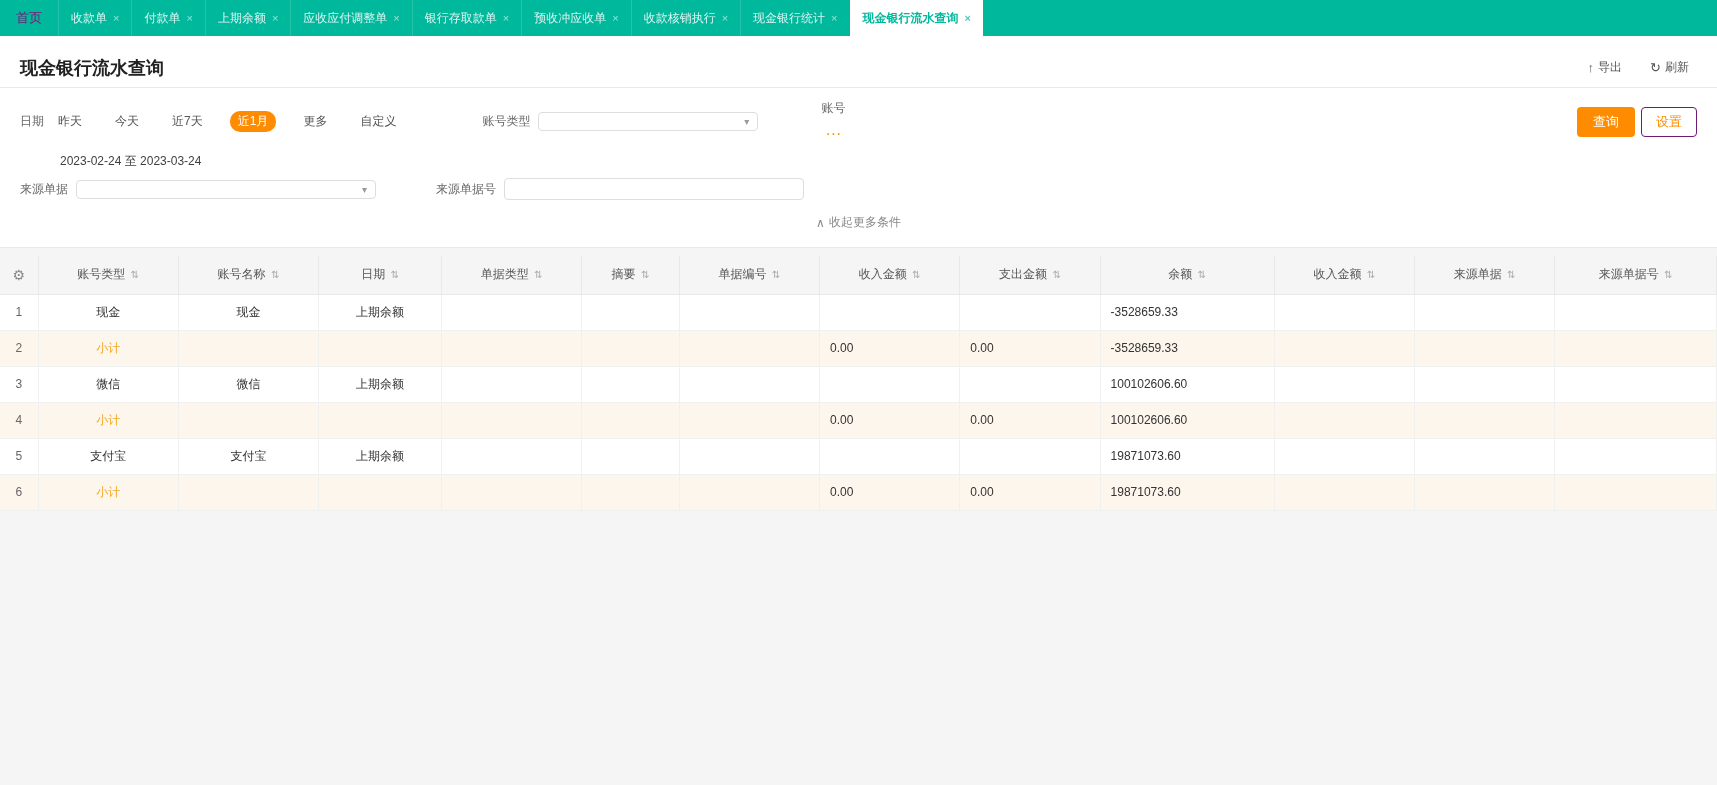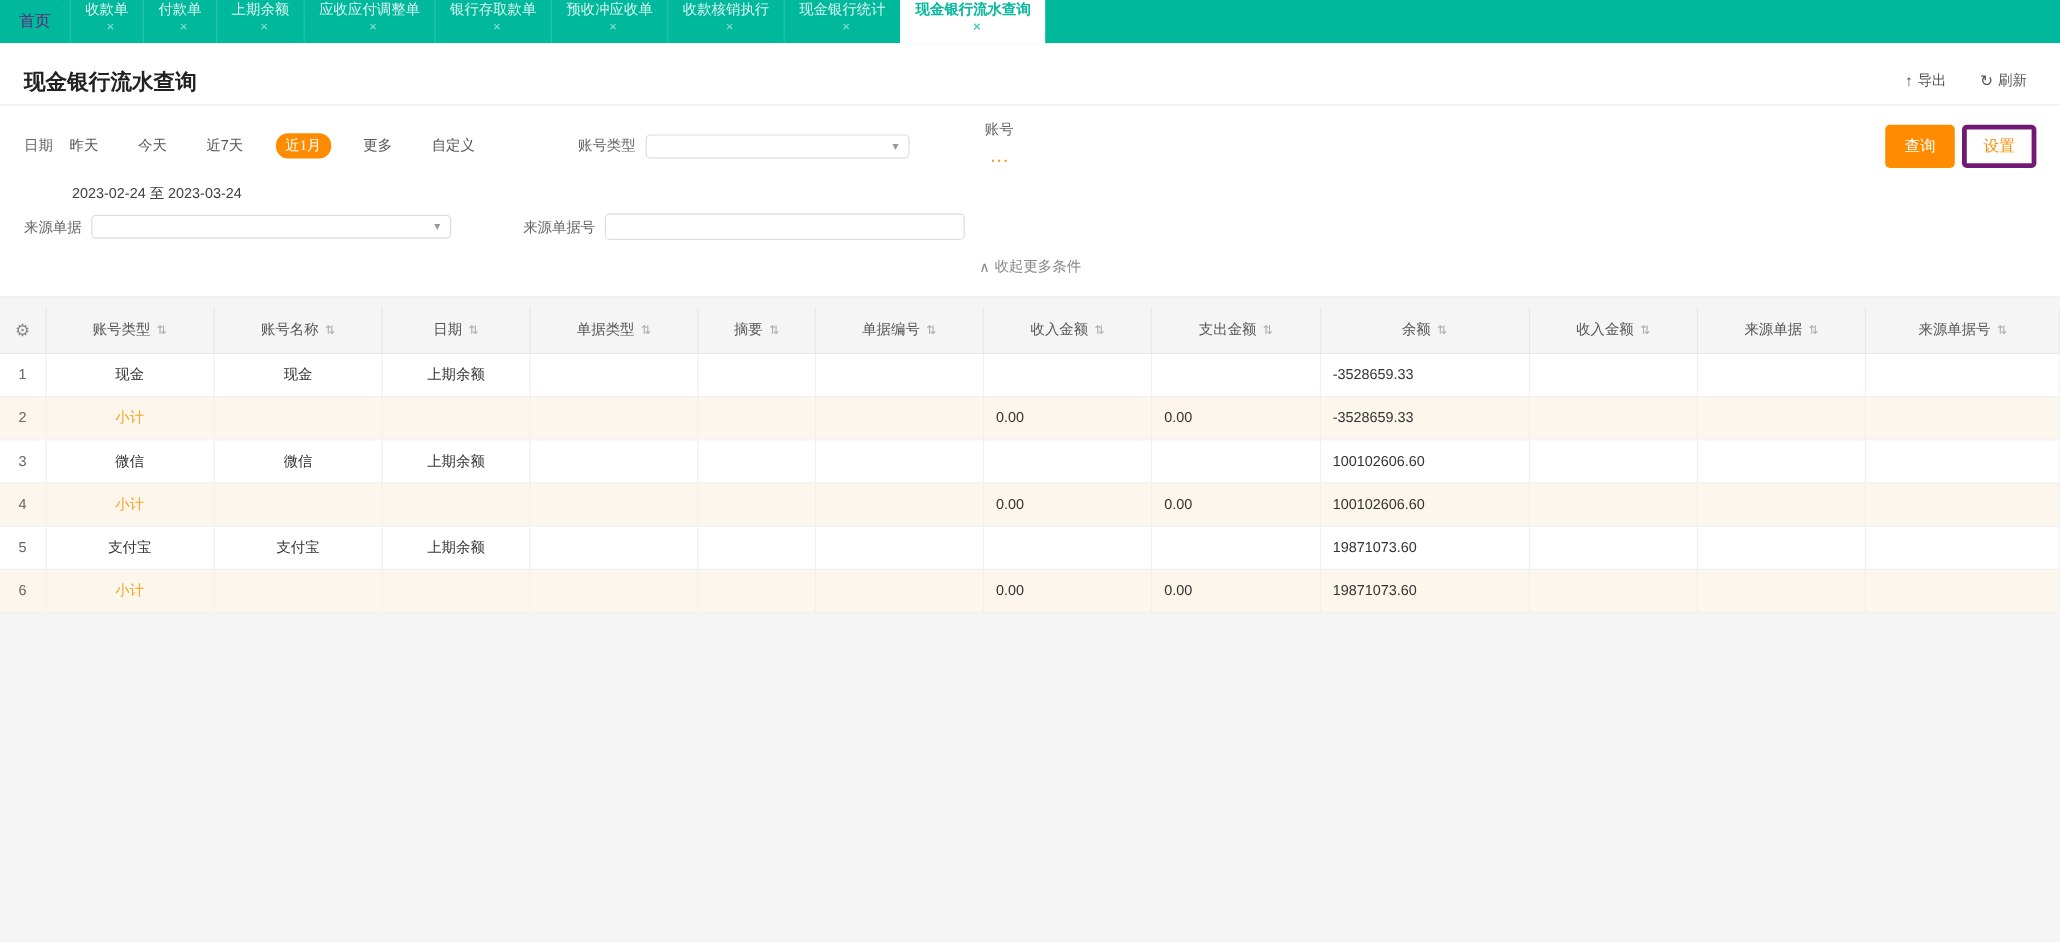--- a/index.html
+++ b/index.html
@@ -27,21 +27,20 @@
     .nav-tab {
       display: flex;
       align-items: center;
       padding: 0 12px;
       height: 100%;
       color: rgba(255,255,255,0.85);
       font-size: 12px;
       cursor: pointer;
       white-space: nowrap;
       border-left: 1px solid rgba(255,255,255,0.15);
-      flex-direction: column;
     }
     .nav-tab.active {
       background: #fff;
       color: #00b89c;
       font-weight: bold;
     }
     .nav-tab .close-x {
       margin-left: 6px;
       font-size: 11px;
       opacity: 0.7;
@@ -110,21 +109,20 @@
       font-size: 12px;
       cursor: pointer;
       color: #555;
       border-radius: 3px;
     }
     .date-btn.active {
       background: #ff8c00;
       color: #fff;
       border-radius: 10px;
       padding: 2px 8px;
-      font-family: Liberation Serif, serif;
     }
     .date-range {
       font-size: 12px;
       color: #404040;
       margin-left: 4px;
     }
     .filter-select {
       display: flex;
       align-items: center;
       border: 1px solid #ddd;
@@ -157,21 +155,21 @@
       border: none;
       border-radius: 4px;
       padding: 6px 16px;
       font-size: 13px;
       cursor: pointer;
       font-family: inherit;
     }
     .btn-settings {
       background: #fff;
       color: #ff8c00;
-      border: 4px solid #701a75;
+      border: 1px solid #701a75;
       border-radius: 4px;
       padding: 5px 14px;
       font-size: 13px;
       cursor: pointer;
       font-family: inherit;
     }
     .collapse-bar {
       display: flex;
       align-items: center;
       justify-content: center;

